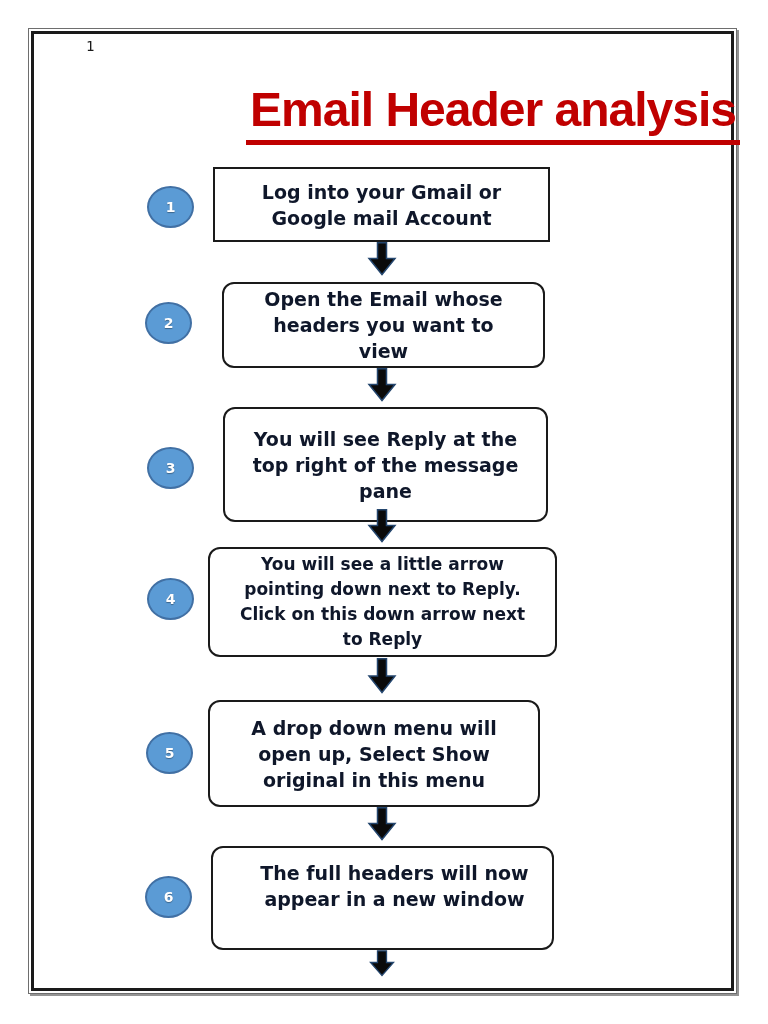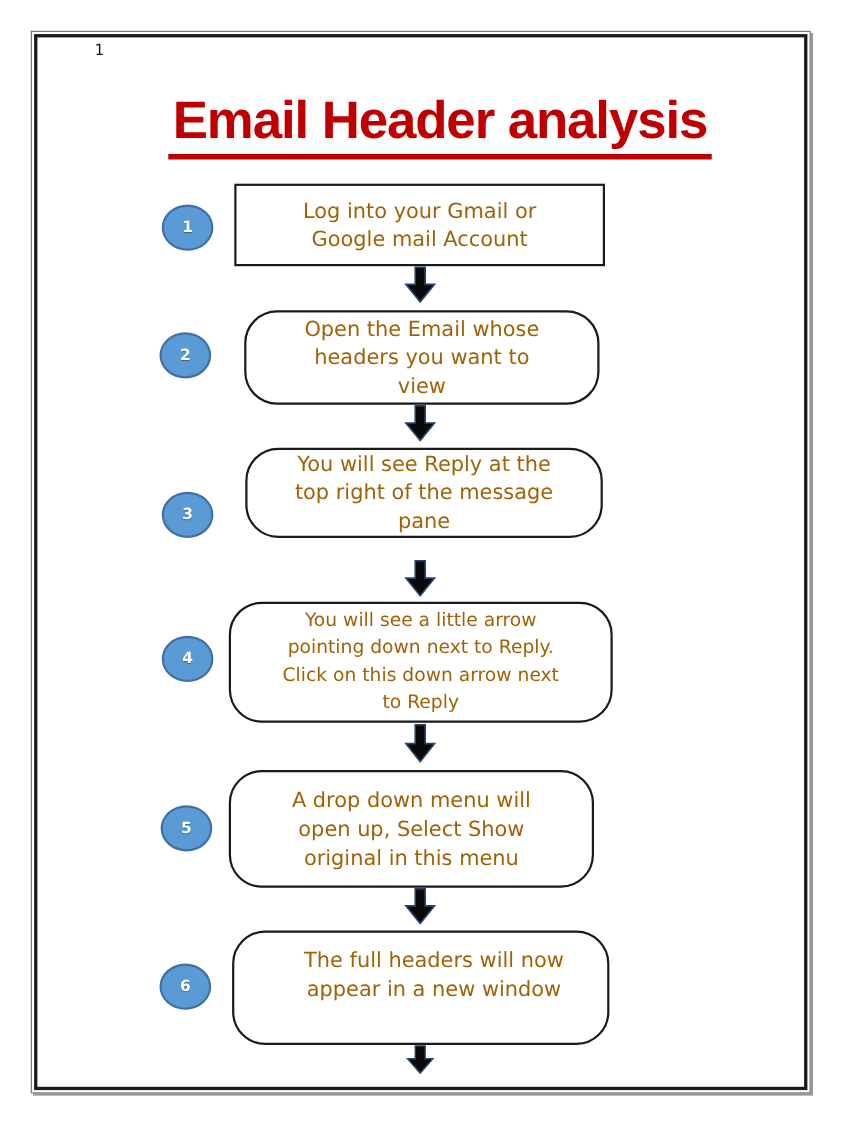--- a/index.html
+++ b/index.html
@@ -18,21 +18,21 @@
     width:100%;height:100%;box-sizing:border-box;
     border:3px solid var(--box-border,#161616);
   }
   
   .pagenum{
     position:absolute;left:86px;top:38px;
     font-family:"DejaVu Sans Mono", monospace;
     font-size:14px;color:#1a1a1a;
   }
   .title-wrap{
-    position:absolute;left:60px;top:84px;width:680px;text-align:center;
+    position:absolute;left:60px;top:84px;width:680px;text-align:right;
   }
   .title{
     display:inline-block;
     font-family:"Liberation Sans", sans-serif;
     font-size:48px;font-weight:bold;letter-spacing:-1px;
     color:var(--title-red,#c00000);
     border-bottom:5px solid var(--title-red,#c00000);
     padding:0 4px 3px 4px;line-height:1.1;
   }
   
@@ -42,30 +42,30 @@
     border:2px solid var(--badge-border,#4170a4);
     box-sizing:border-box;
     display:flex;align-items:center;justify-content:center;
     color:#fff;font-size:14px;font-weight:bold;
     text-shadow:0 1px 1px rgba(0,0,0,.35);
   }
   .box{
     position:absolute;box-sizing:border-box;background:#fff;
     border:2px solid var(--box-border,#1a1a1a);
     display:flex;align-items:center;justify-content:center;
-    text-align:center;color:#a16207;
-    font-weight:normal;font-size:19px;line-height:26px;
+    text-align:center;color:#0f172a;
+    font-weight:bold;font-size:19px;line-height:26px;
   }
   .box span{white-space:pre-line;}
-  .rounded{border-radius:30px;}
+  .rounded{border-radius:12px;}
   .arrow{position:absolute;}
   
   .e0{left:147px;top:186px;} .b0{left:213px;top:167px;width:337px;height:75px;}
   .e1{left:145px;top:302px;} .b1{left:222px;top:282px;width:323px;height:86px;}
-  .e2{left:147px;top:447px;} .b2{left:223px;top:407px;width:325px;height:82px;}
+  .e2{left:147px;top:447px;} .b2{left:223px;top:407px;width:325px;height:115px;}
   .e3{left:147px;top:578px;} .b3{left:208px;top:547px;width:349px;height:110px;font-size:17px;line-height:25px;}
   .e4{left:146px;top:732px;} .b4{left:208px;top:700px;width:332px;height:107px;}
   .e5{left:145px;top:876px;} .b5{left:211px;top:846px;width:343px;height:104px;align-items:flex-start;padding-top:12px;padding-left:24px;}
   .a0{left:365px;top:242px;} .a1{left:365px;top:368px;} .a2{left:365px;top:509px;}
   .a3{left:365px;top:658px;} .a4{left:365px;top:807px;} .a5{left:369px;top:950px;}
 </style>
 </head>
 <body>
 
 <div class="frame">

